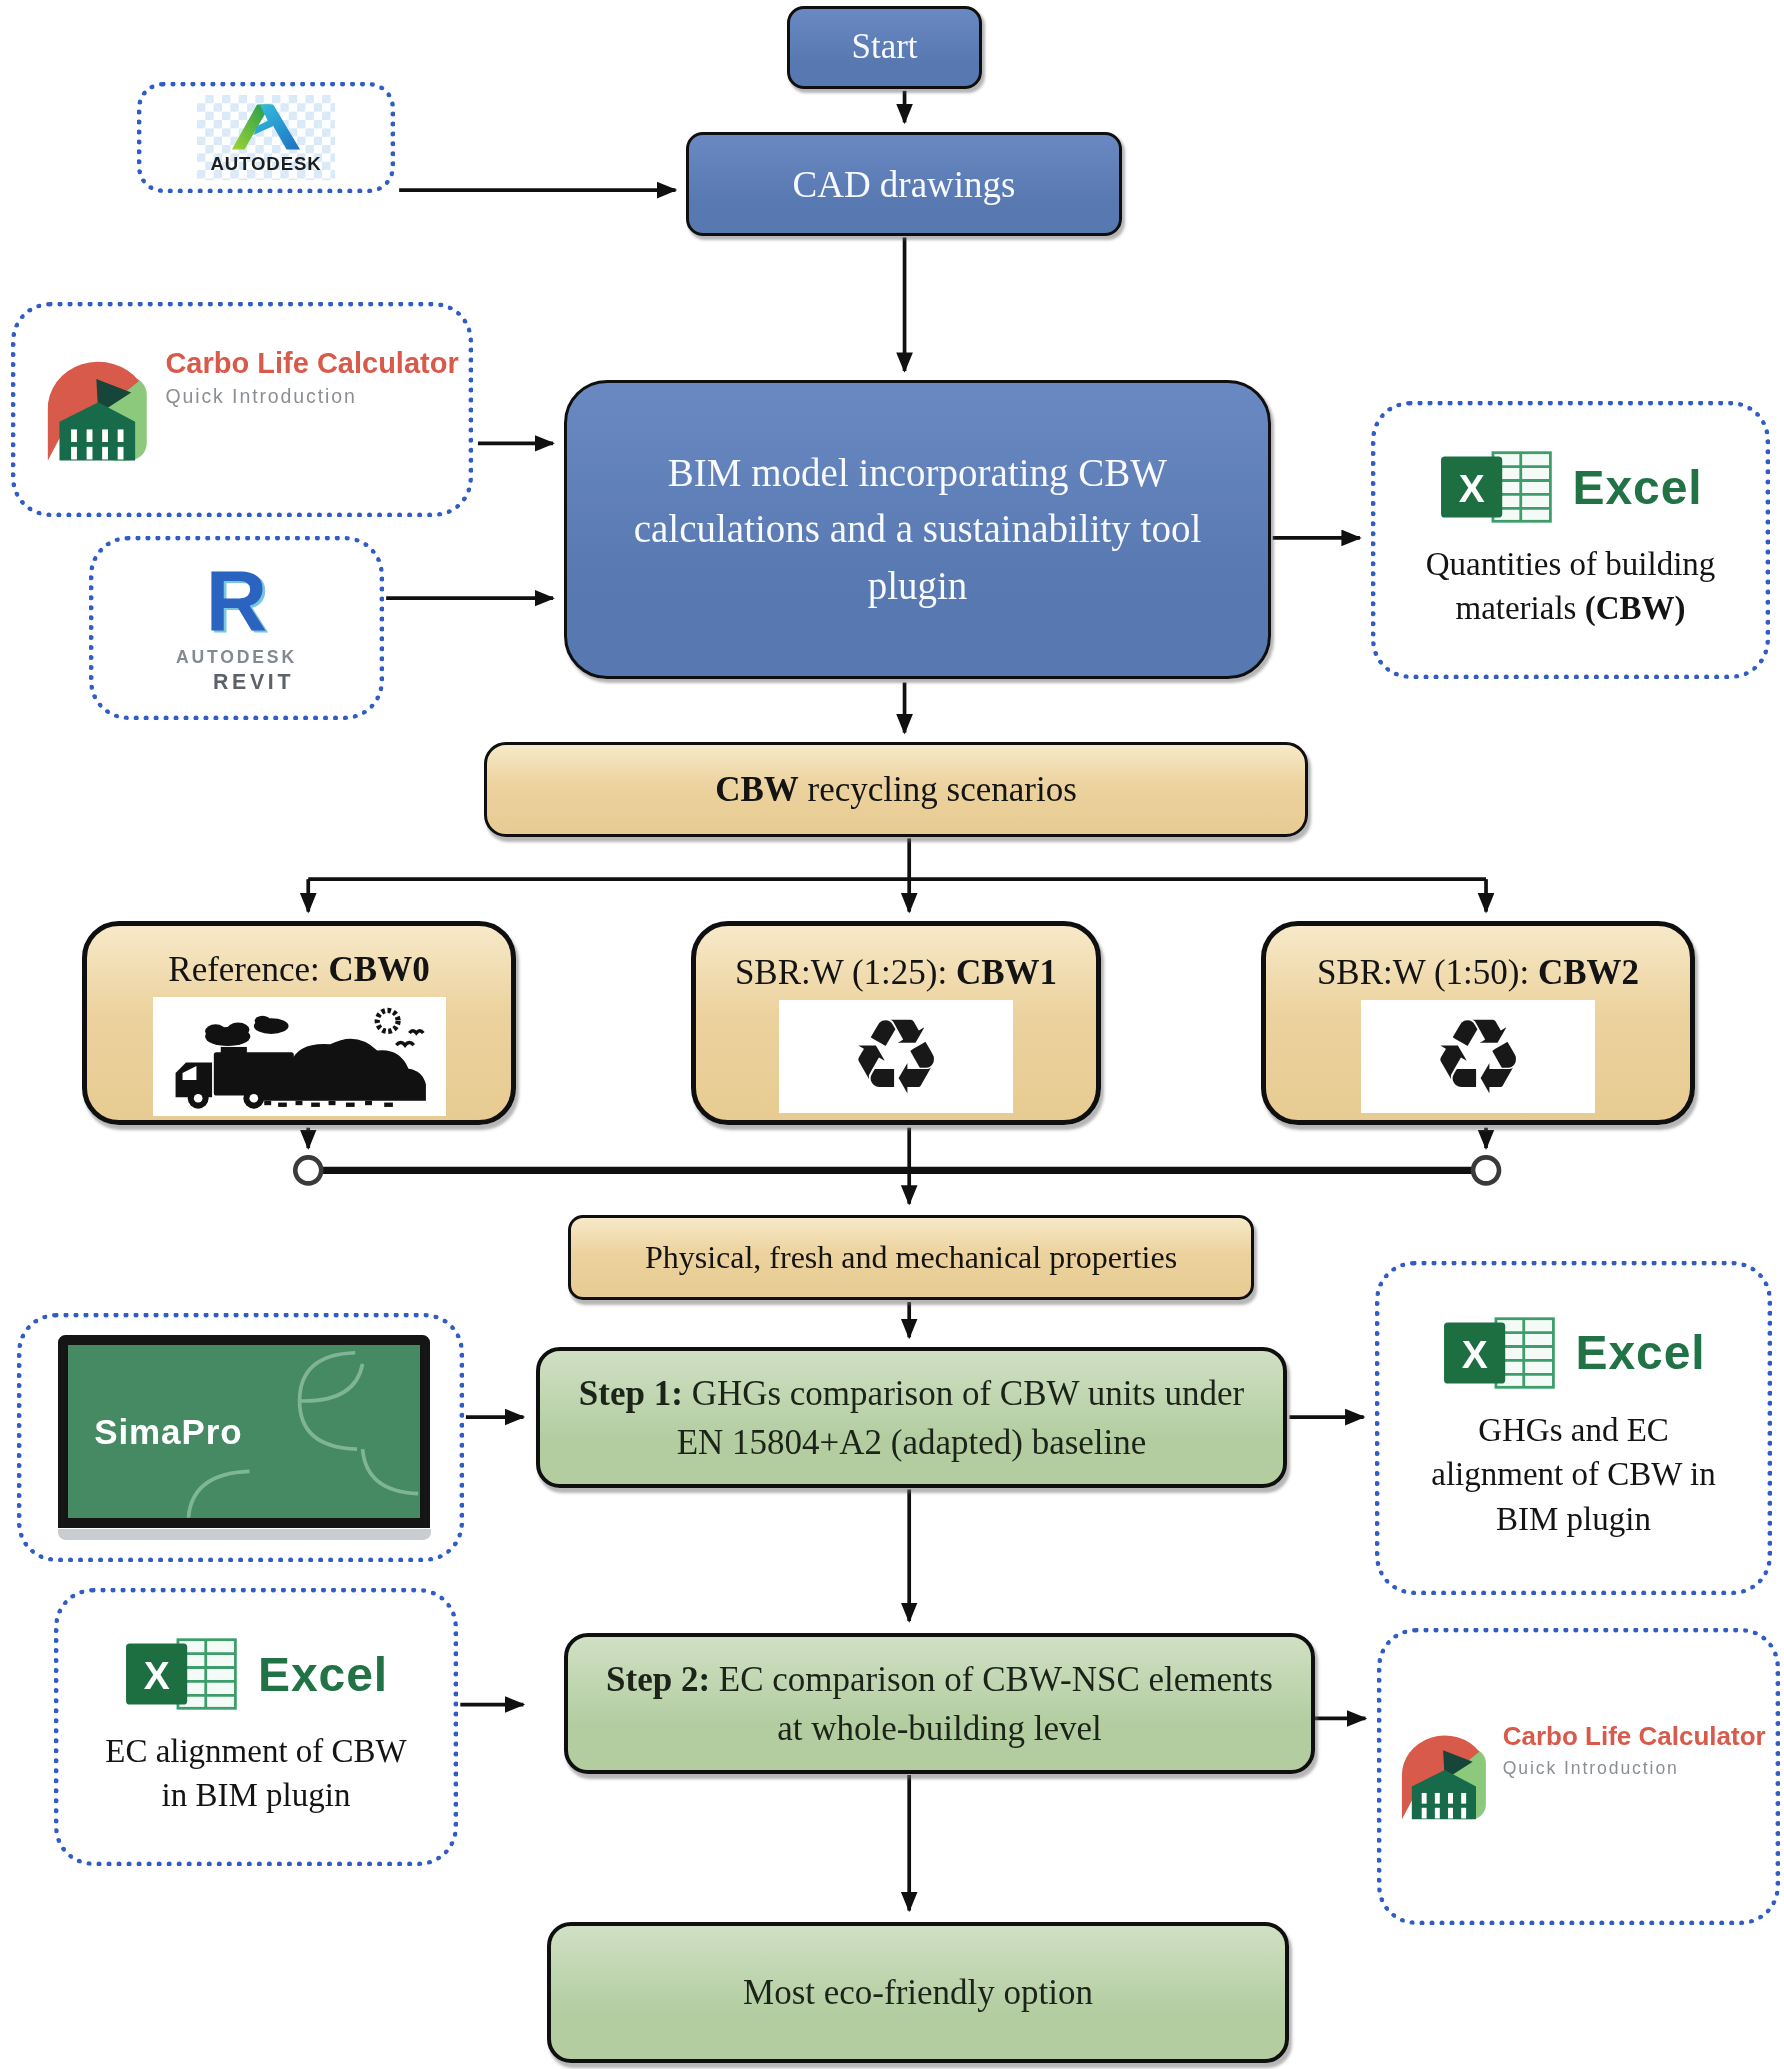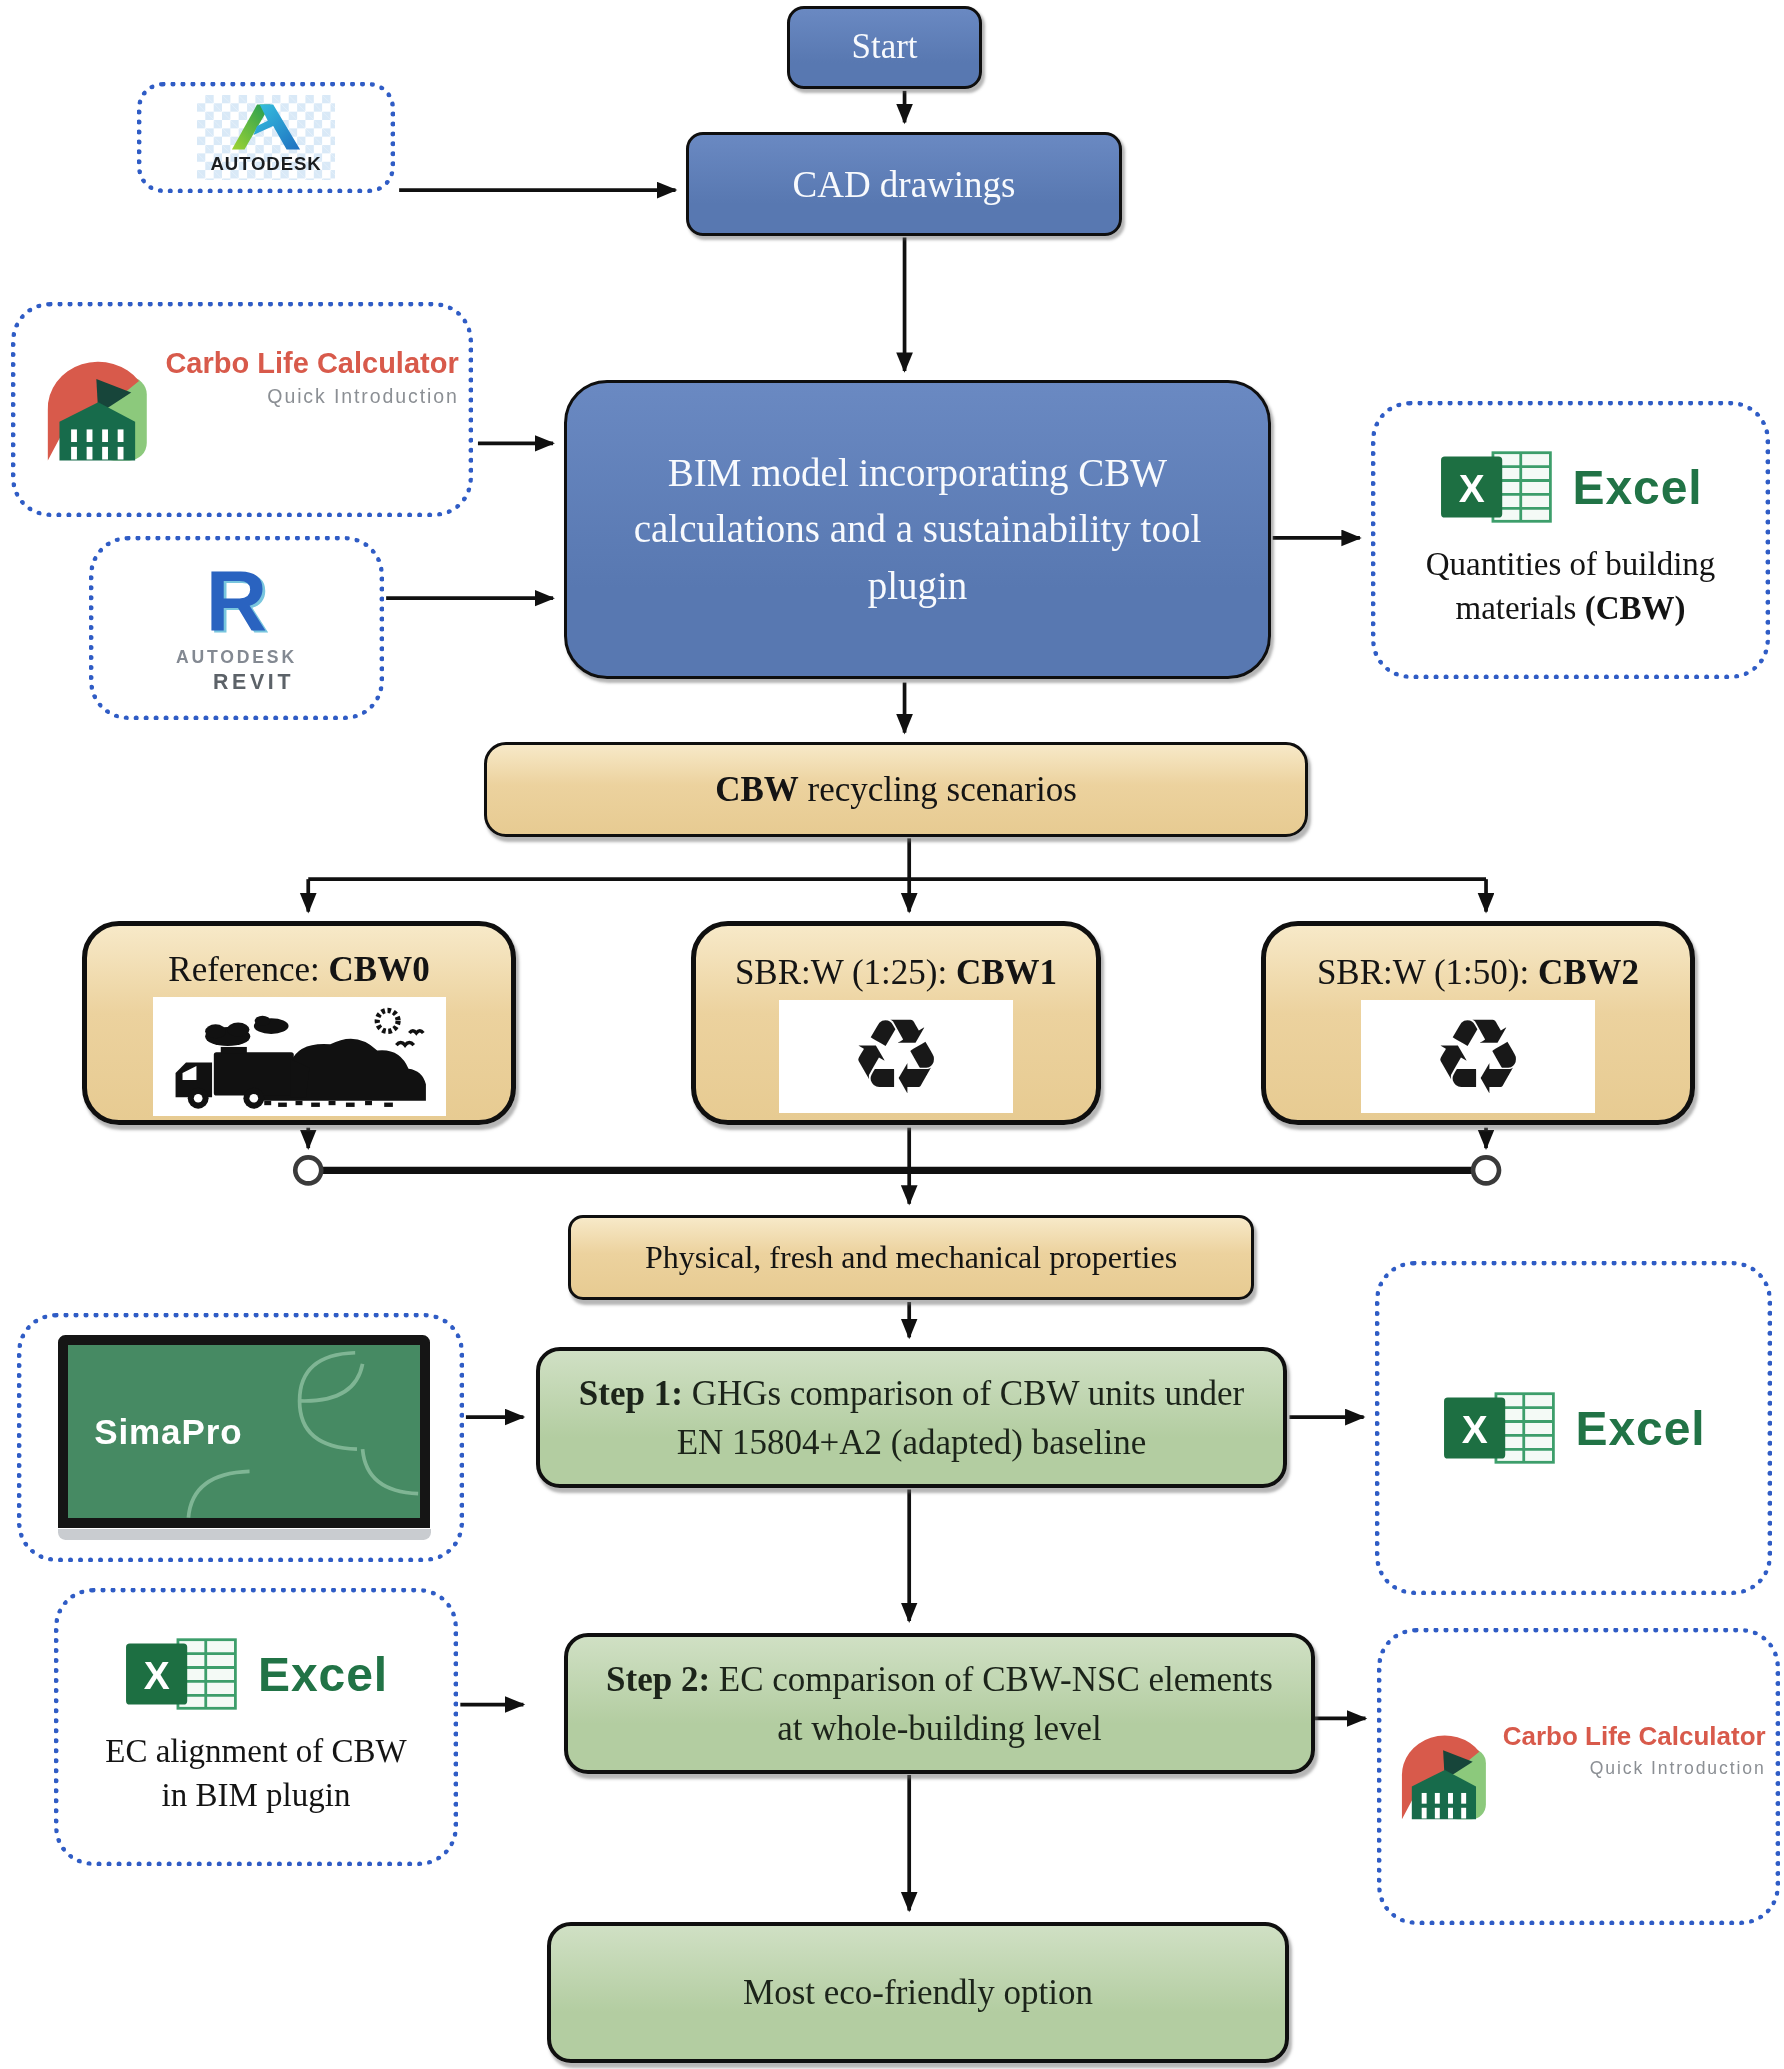--- a/index.html
+++ b/index.html
@@ -19,21 +19,21 @@
         flex-direction:column;}
   .t-bold{font-weight:bold;}
   .scenario{flex-direction:column;justify-content:center;border-radius:37px;border-width:5.6px;}
   .scenario .title{margin-top:20.4px;font-size:35px;}
   .panel-white{background:#ffffff;margin-top:7.4px;display:flex;align-items:center;justify-content:center;}
   .recycle{font-family:"DejaVu Sans",sans-serif;color:#181818;font-size:104px;line-height:104px;}
   .excel-logo{display:flex;align-items:center;gap:15px;}
   .excel-word{font-family:"Liberation Sans",sans-serif;font-weight:bold;color:var(--excel_green);
         font-size:48px;letter-spacing:0.9px;}
   .excel-caption{font-size:33px;color:#141414;text-align:center;line-height:1.35;margin-top:16.7px;}
-  .carbo-row{display:flex;align-items:flex-start;gap:7px;width:100%;padding:0 9.3px 0 26px;box-sizing:border-box;text-align:right;}
+  .carbo-row{display:flex;align-items:flex-start;gap:7px;width:100%;padding:0 9.3px 0 26px;box-sizing:border-box;}
   .carbo-title{font-family:"Liberation Sans",sans-serif;font-weight:bold;color:var(--carbo_red);font-size:29px;white-space:nowrap;}
   .carbo-sub{font-family:"Liberation Sans",sans-serif;color:#8b8f94;font-size:19.5px;letter-spacing:1.9px;margin-top:5.6px;}
   .autodesk-panel{background-color:#fff;background-image:
       linear-gradient(45deg,#d9e9f7 25%,transparent 25%,transparent 75%,#d9e9f7 75%),
       linear-gradient(45deg,#d9e9f7 25%,transparent 25%,transparent 75%,#d9e9f7 75%);
       background-size:16.7px 16.7px;background-position:0 0,8.3px 8.3px;
       display:flex;flex-direction:column;align-items:center;justify-content:center;padding:5.6px 13px;}
   .autodesk-word{font-family:"Liberation Sans",sans-serif;font-weight:bold;color:#1c1e20;font-size:18.6px;letter-spacing:0.9px;}
   .revit-r{font-family:"Liberation Sans",sans-serif;font-weight:bold;font-size:85px;line-height:80px;color:var(--revit_blue);
       text-shadow:2.8px 1.9px 0 #79c6de;}
@@ -291,20 +291,21 @@
             <line x1="58" y1="34" x2="120" y2="34"></line>
           <line x1="58" y1="49" x2="120" y2="49"></line>
             <line x1="58" y1="64" x2="120" y2="64"></line>
           <line x1="88" y1="4" x2="88" y2="78"></line>
         </g>
         <rect x="2" y="8" width="66" height="66" rx="4" fill="#1d6f42"></rect>
         <text x="35" y="57" text-anchor="middle" font-family="Liberation Sans, sans-serif" font-size="42" font-weight="bold" fill="#ffffff">X</text>
       </svg>
       <span class="excel-word">Excel</span>
     </div>
+    <div class="excel-caption cap2" style="width:306px;">GHGs and EC alignment of CBW in BIM plugin</div>
   </div>
 
   <div class="dotted" style="left:54px;top:1588px;width:404px;height:278px;">
     <div class="excel-logo">
       <svg width="119" height="76" viewBox="0 0 128 82">
         <rect x="58" y="4" width="62" height="74" fill="#f4faf6" stroke="#3d9e6b" stroke-width="3"></rect>
         <g stroke="#3d9e6b" stroke-width="3">
           <line x1="58" y1="19" x2="120" y2="19"></line>
             <line x1="58" y1="34" x2="120" y2="34"></line>
           <line x1="58" y1="49" x2="120" y2="49"></line>

